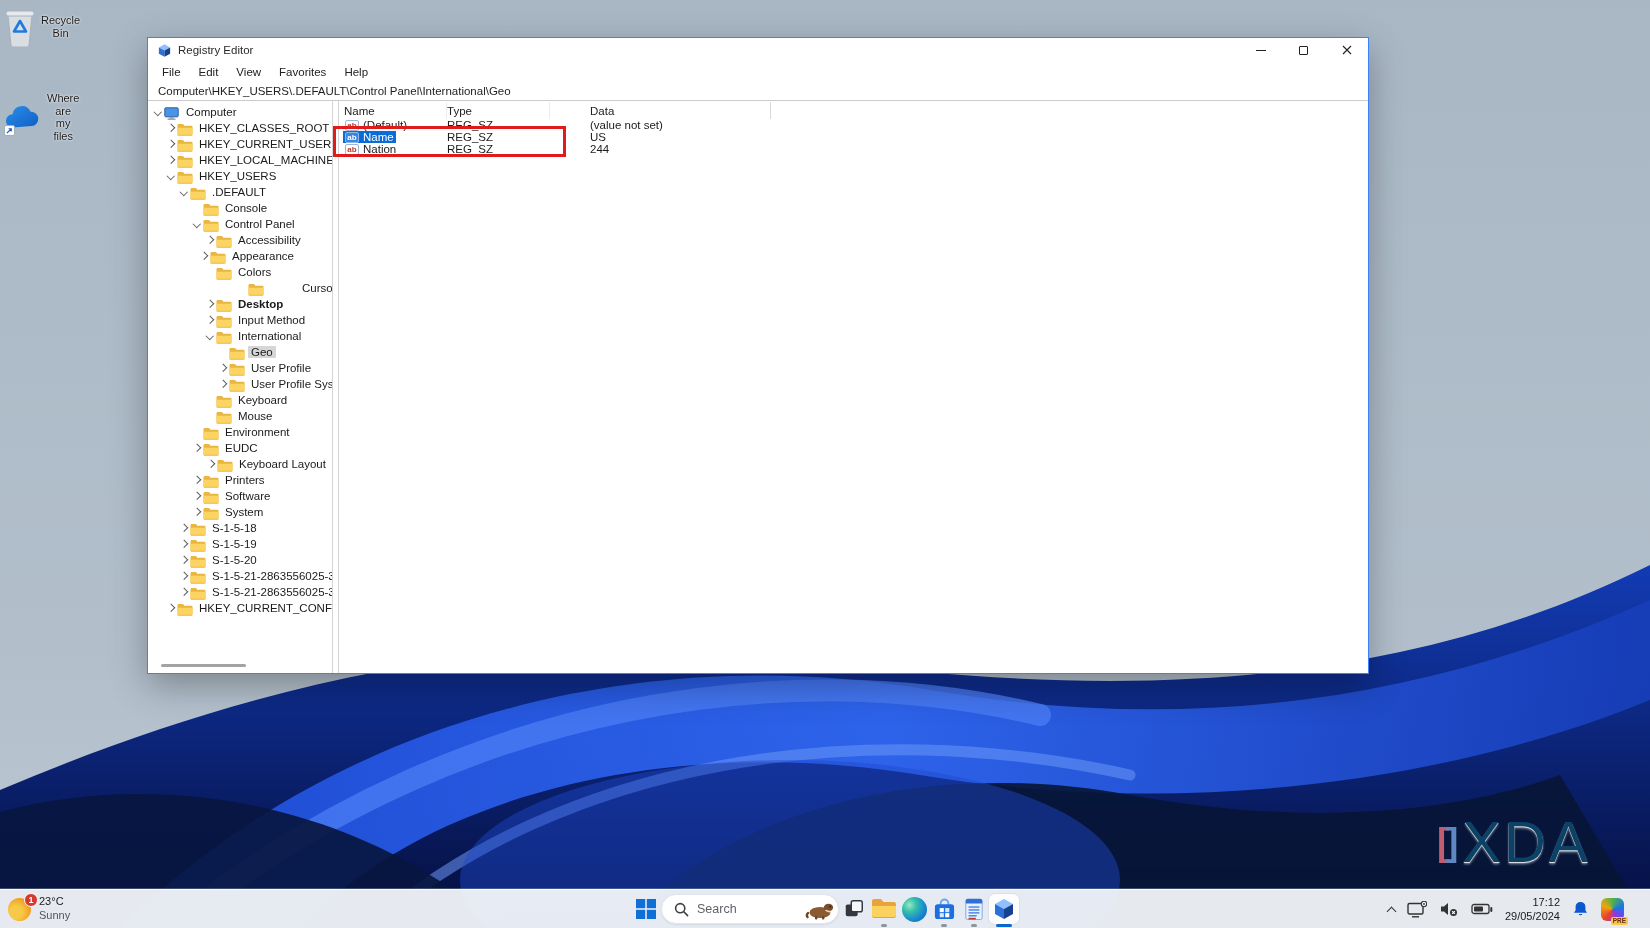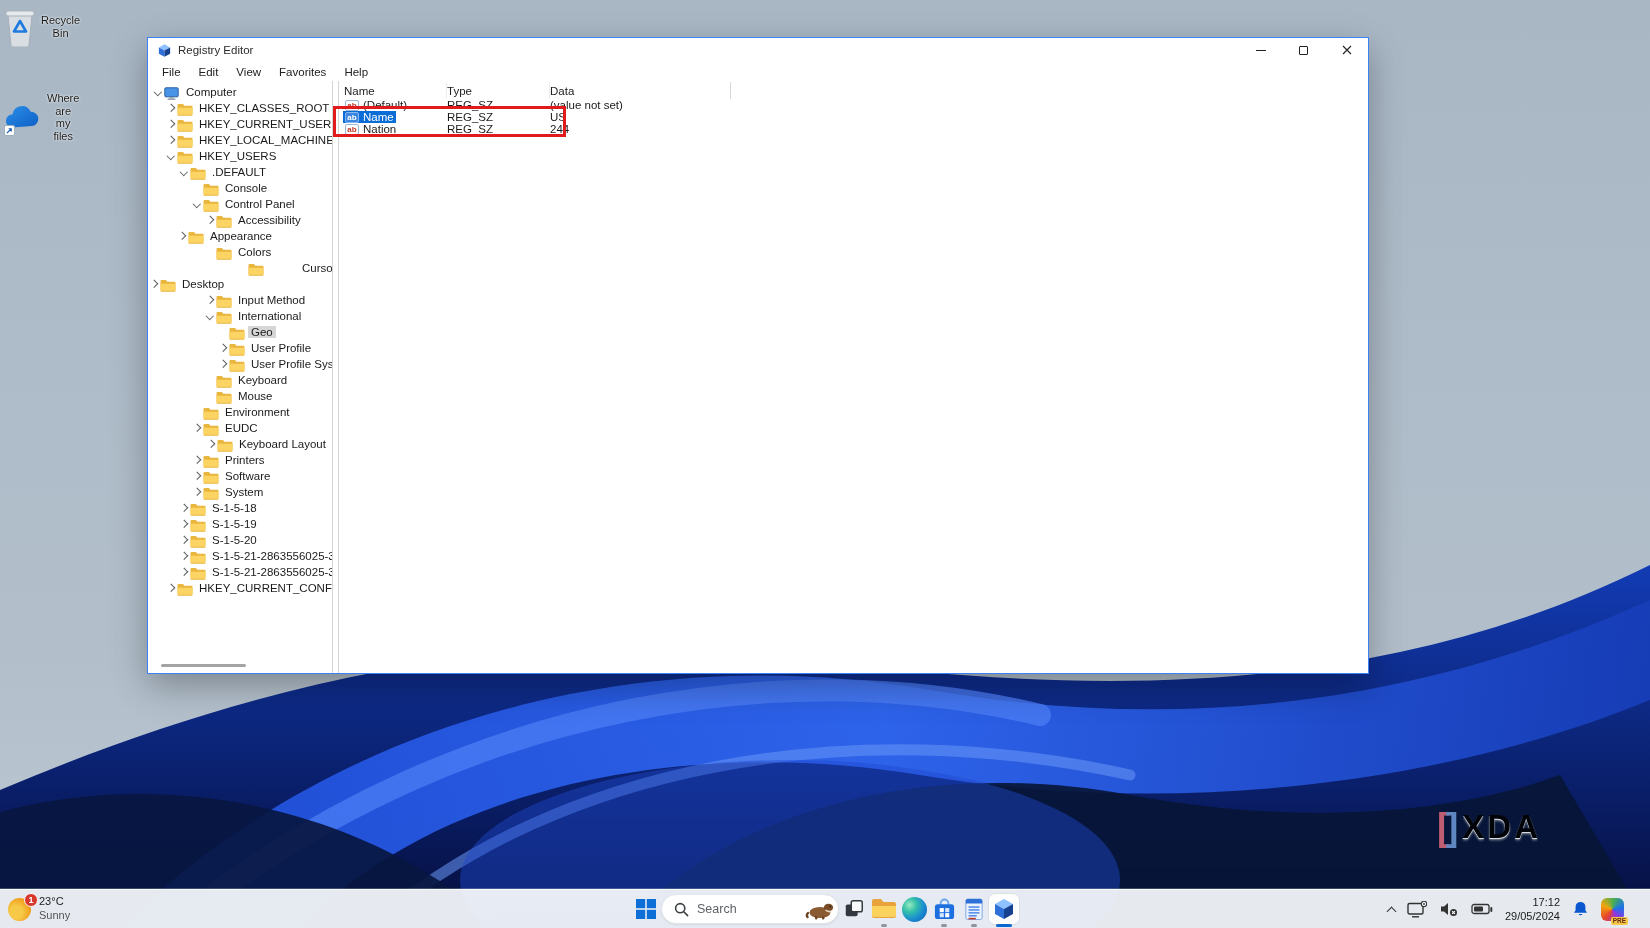--- a/index.html
+++ b/index.html
@@ -15,21 +15,21 @@
   .dlabel { font-size:11px; color:#161616; text-align:center; line-height:1.15;
             text-shadow:0 0 3px rgba(255,255,255,.95),0 0 1px rgba(255,255,255,.9); }
   .shortcut-badge { position:absolute; left:2px; bottom:2px; width:11px; height:11px; background:#fff;
             border:1px solid #9fb0c0; border-radius:2px; display:flex; align-items:center; justify-content:center; }
 
   
   .xda { position:absolute; left:1437px; top:808px; display:flex; align-items:center; opacity:.85; }
   .xda .xb { font-size:38px; font-weight:bold; line-height:1; }
   .xb1 { color:#e06a7c; margin-right:-4px; }
   .xb2 { color:#6f9cd9; margin-right:4px; }
-  .xletters { font-size:33px; font-weight:bold; letter-spacing:3px; color:#000000;
+  .xletters { font-size:58px; font-weight:normal; letter-spacing:3px; color:#0c4a6e;
               text-shadow:0 1px 0 #ffffff, 0 2px 2px #8b95a3, 0 3px 3px rgba(90,100,115,.5); }
 
   
   .window { position:absolute; left:147px; top:37px; width:1222px; height:637px; background:#404040;
             border:1px solid #3b82f6; box-shadow:0 12px 34px rgba(0,0,0,.30); display:flex; flex-direction:column; }
   .titlebar { flex:0 0 24px; display:flex; align-items:center; background:#fff; }
   .title-ico { width:15px; height:15px; margin:0 6px 0 9px; }
   .title-text { font-size:11.5px; color:#2b2b2b; }
   .wbtns { margin-left:auto; display:flex; height:100%; }
   .wbtn { width:43px; height:100%; display:flex; align-items:center; justify-content:center; }
@@ -58,21 +58,21 @@
   .tree-hscroll { position:absolute; left:13px; bottom:6px; width:85px; height:3px; background:#a3a3a3; border-radius:2px; }
 
   .vsplit { flex:0 0 7px; border-left:1px solid #d5d5d5; border-right:1px solid #d5d5d5; }
 
   
   .list { flex:1; display:flex; flex-direction:column; padding-top:1px; }
   .lhead { flex:0 0 17px; display:flex; align-items:center; font-size:11.5px; color:#222; }
   .lrow  { flex:0 0 17px; display:flex; align-items:center; font-size:11.5px; color:#1b1b1b; }
   .c1 { width:108px; padding-left:4px; display:flex; align-items:center; overflow:hidden; }
   .c2 { width:103px; }
-  .c3 { width:181px; }
+  .c3 { width:181px;margin-left:40px; }
   .c4 { flex:1; align-self:stretch; }
   .lhead .c1,.lhead .c2 { border-right:1px solid #ededed; align-self:stretch; display:flex; align-items:center; }
   .lhead .c1 { padding-left:5px; }
   .lhead .c3 { border-right:1px solid #d8d8d8; align-self:stretch; display:flex; align-items:center; }
   .abico { flex:0 0 14px; width:14px; height:11px; border:1px solid #9db6d8; border-radius:2px; background:#fff;
            font-size:8px; font-weight:bold; line-height:9px; text-align:center; color:#c0392b; margin-right:4px; }
   .chip { display:flex; align-items:center; padding:0 2px; }
   .lrow.sel .chip { background:#0a6cd6; }
   .lrow.sel .chip .vname { color:#fff; }
   .lrow.sel .abico { background:#3b86e0; border-color:#8ab6ef; color:#fff; }
@@ -204,20 +204,23 @@
   </div>
 
   <nav class="menubar">
       <span class="menu-item">File</span>
       <span class="menu-item">Edit</span>
       <span class="menu-item">View</span>
       <span class="menu-item">Favorites</span>
       <span class="menu-item">Help</span>
     </nav>
 
+  <div class="addressbar">
+    <span>Computer\HKEY_USERS\.DEFAULT\Control Panel\International\Geo</span>
+  </div>
 
   <div class="winbody">
     <div class="tree">
         <div class="trow" style="padding-left: 4px;">
           <span class="chev expanded"></span>
           <span class="tico"><svg width="15" height="13" viewBox="0 0 15 13">
               <rect x="0.8" y="0.8" width="13.4" height="9" rx="1" fill="#4a94e8" stroke="#2b5f9e" stroke-width="1"></rect>
               <rect x="5.5" y="10" width="4" height="1.5" fill="#9aa8b4"></rect>
               <rect x="3.5" y="11.5" width="8" height="1.2" rx="0.5" fill="#7d8c98"></rect>
             </svg></span>
@@ -280,21 +283,21 @@
           <span class="tlabel">Control Panel</span>
         </div>
         <div class="trow" style="padding-left: 56px;">
           <span class="chev collapsed"></span>
           <span class="tico"><svg width="16" height="13" viewBox="0 0 16 13">
               <path d="M0.5,2 a1,1 0 0 1 1,-1 h4.5 l1.4,1.8 H14.5 a1,1 0 0 1 1,1 v8 a1,1 0 0 1 -1,1 H1.5 a1,1 0 0 1 -1,-1 z" fill="#e9b63f"></path>
               <path d="M0.5,4.8 h15 v6 a1,1 0 0 1 -1,1 H1.5 a1,1 0 0 1 -1,-1 z" fill="#fbd463"></path>
             </svg></span>
           <span class="tlabel">Accessibility</span>
         </div>
-        <div class="trow" style="padding-left: 28px;">
+        <div class="trow" style="padding-left: 50px;">
           <span class="chev collapsed"></span>
           <span class="tico"><svg width="16" height="13" viewBox="0 0 16 13">
               <path d="M0.5,2 a1,1 0 0 1 1,-1 h4.5 l1.4,1.8 H14.5 a1,1 0 0 1 1,1 v8 a1,1 0 0 1 -1,1 H1.5 a1,1 0 0 1 -1,-1 z" fill="#e9b63f"></path>
               <path d="M0.5,4.8 h15 v6 a1,1 0 0 1 -1,1 H1.5 a1,1 0 0 1 -1,-1 z" fill="#fbd463"></path>
             </svg></span>
           <span class="tlabel">Appearance</span>
         </div>
         <div class="trow" style="padding-left: 56px;">
           <span class="chev leaf"></span>
           <span class="tico"><svg width="16" height="13" viewBox="0 0 16 13">
@@ -304,21 +307,21 @@
           <span class="tlabel">Colors</span>
         </div>
         <div class="trow" style="padding-left: 56px; gap: 32px;">
           <span class="chev leaf"></span>
           <span class="tico"><svg width="16" height="13" viewBox="0 0 16 13">
               <path d="M0.5,2 a1,1 0 0 1 1,-1 h4.5 l1.4,1.8 H14.5 a1,1 0 0 1 1,1 v8 a1,1 0 0 1 -1,1 H1.5 a1,1 0 0 1 -1,-1 z" fill="#e9b63f"></path>
               <path d="M0.5,4.8 h15 v6 a1,1 0 0 1 -1,1 H1.5 a1,1 0 0 1 -1,-1 z" fill="#fbd463"></path>
             </svg></span>
           <span class="tlabel">Cursors</span>
         </div>
-        <div class="trow" style="">
+        <div class="trow" style="padding-left: 56px; font-weight: bold;">
           <span class="chev collapsed"></span>
           <span class="tico"><svg width="16" height="13" viewBox="0 0 16 13">
               <path d="M0.5,2 a1,1 0 0 1 1,-1 h4.5 l1.4,1.8 H14.5 a1,1 0 0 1 1,1 v8 a1,1 0 0 1 -1,1 H1.5 a1,1 0 0 1 -1,-1 z" fill="#e9b63f"></path>
               <path d="M0.5,4.8 h15 v6 a1,1 0 0 1 -1,1 H1.5 a1,1 0 0 1 -1,-1 z" fill="#fbd463"></path>
             </svg></span>
           <span class="tlabel">Desktop</span>
         </div>
         <div class="trow" style="padding-left: 56px;">
           <span class="chev collapsed"></span>
           <span class="tico"><svg width="16" height="13" viewBox="0 0 16 13">

